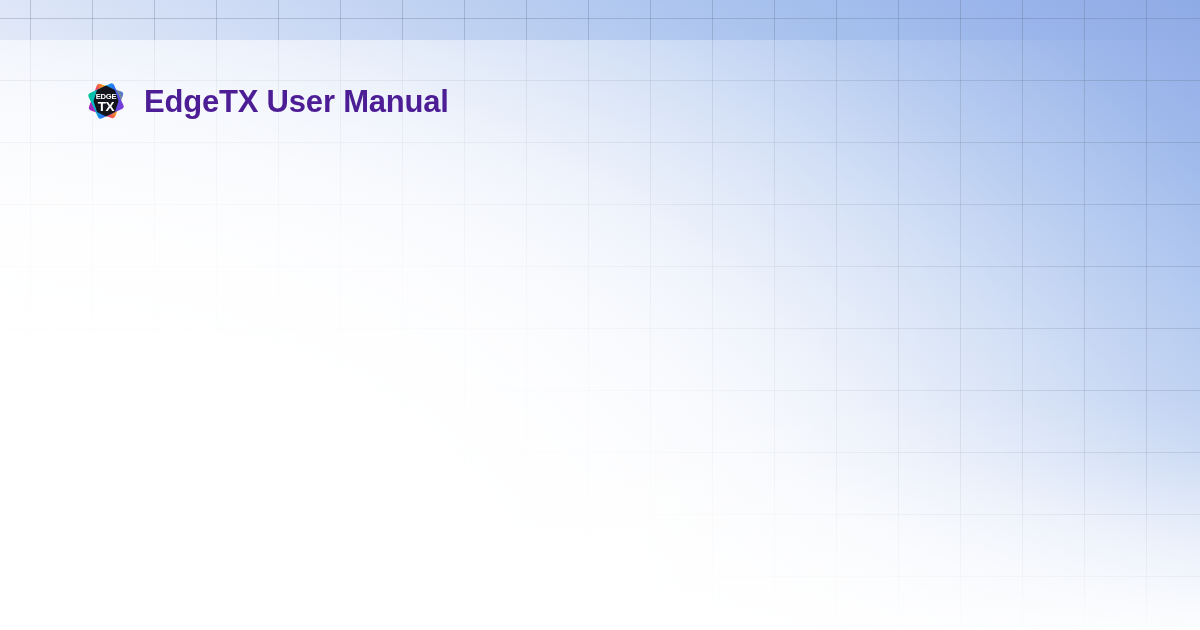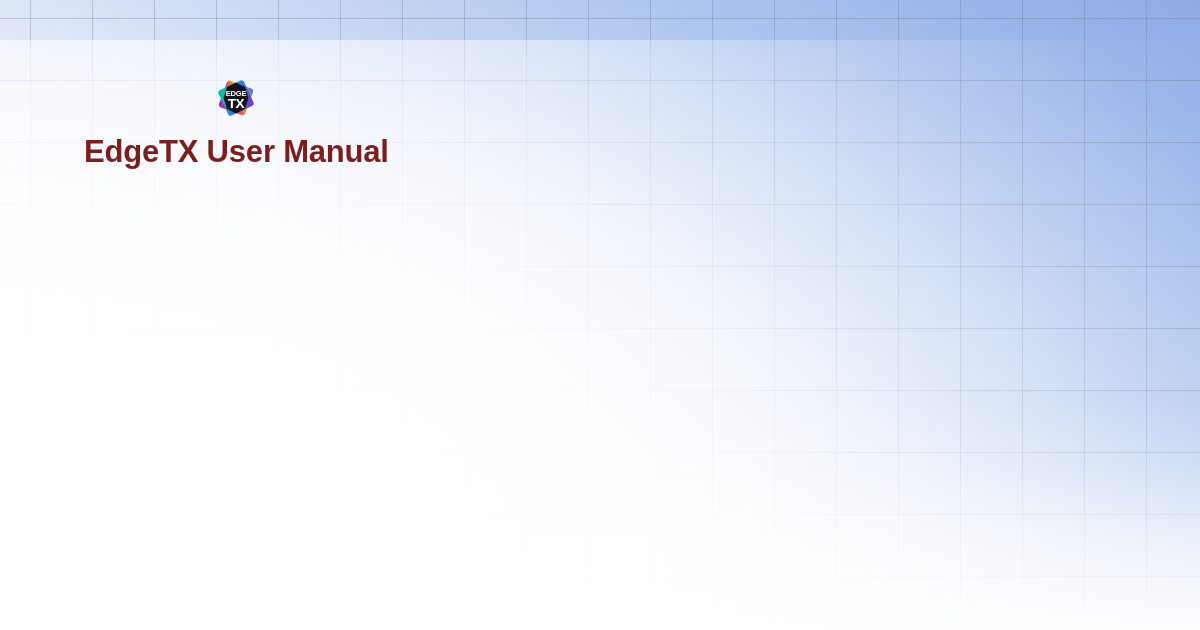--- a/index.html
+++ b/index.html
@@ -86,41 +86,40 @@
 
   
   .header {
     position: absolute;
     left: 84px;
     top: 76px;
     display: flex;
     align-items: center;
     gap: 16px;
     height: 50px;
-    flex-direction: column;
   }
 
   .logo-mark {
     position: relative;
     width: 44px;
     height: 44px;
     flex: 0 0 44px;
   }
   .logo-mark svg {
     display: block;
     width: 44px;
     height: 44px;
   }
 
   .header-title {
     font-family: "Liberation Sans", sans-serif;
     font-size: 31px;
     font-weight: 700;
     letter-spacing: -0.2px;
-    color: #7f1d1d;
+    color: #4c1d95;
     white-space: nowrap;
     line-height: 1;
   }
 
   
   .page-title {
     position: absolute;
     left: 84px;
     top: 446px;
     font-family: "Liberation Sans", sans-serif;

